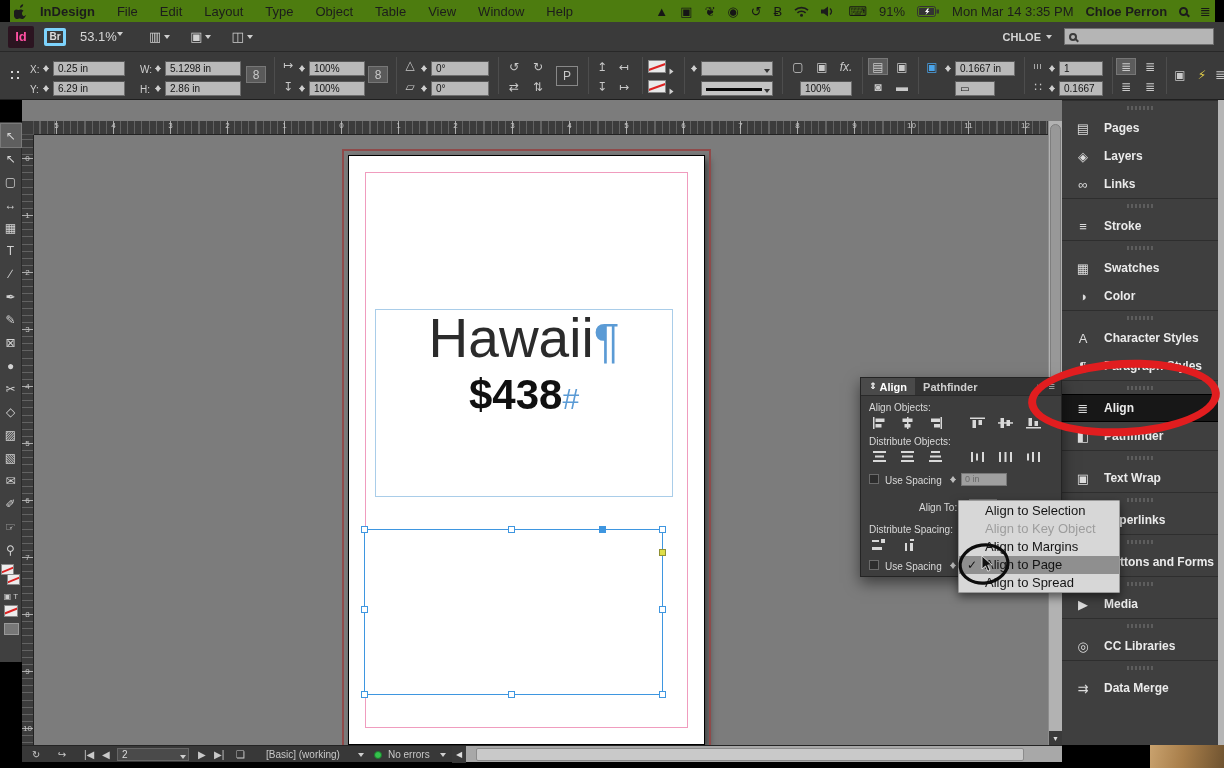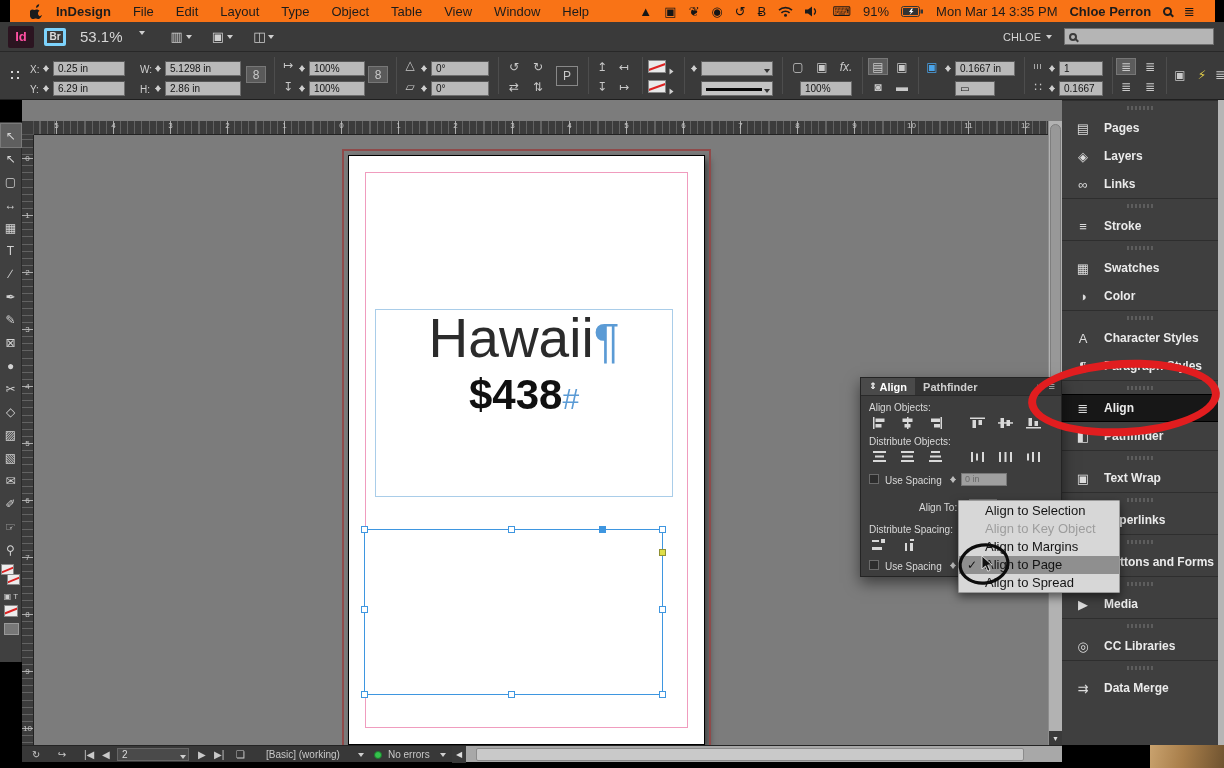--- a/index.html
+++ b/index.html
@@ -1,37 +1,37 @@
 <!DOCTYPE html>
 <html><head>
 <meta charset="utf-8">
 <style>
 *{margin:0;padding:0;box-sizing:border-box;font-family:"Liberation Sans","DejaVu Sans",sans-serif}
 .screen{position:relative;width:1224px;height:768px;background:#000;overflow:hidden}
 .abs{position:absolute}
 
-.menubar{position:absolute;left:10px;top:0;width:1205px;height:22px;background:#f97316;display:flex;align-items:center;font-size:13px;color:#1c1c1c;padding:0 20px}
+.menubar{position:absolute;left:10px;top:0;width:1205px;height:22px;background:#4d7c0f;display:flex;align-items:center;font-size:13px;color:#1c1c1c;padding:0 4px}
 .apple{margin-right:4px;display:flex;align-items:center}
 .mb-items{display:flex;gap:0}
 .mb-item{padding:0 11px;cursor:default}
 .mb-item:first-of-type{font-weight:bold;padding-left:9px}
 .mb-right{margin-left:auto;display:flex;align-items:center;gap:12px;font-size:13px}
 .mb-ic{font-size:13px;line-height:1;color:#161616}
 .mb-user{font-weight:bold}
 .mag{width:9px;height:9px;border:2px solid #1c1c1c;border-radius:50%;position:relative}
 .mag::after{content:"";position:absolute;width:5px;height:2px;background:#1c1c1c;transform:rotate(45deg);right:-4px;bottom:-2px}
 
 .appbar{position:absolute;left:0;top:22px;width:1224px;height:30px;background:#3a3a3a;border-bottom:1px solid #282828;display:flex;align-items:center;color:#d6d6d6}
 .idlogo{width:26px;height:22px;background:#2b1420;color:#ff4fa3;font-weight:bold;font-size:13px;display:flex;align-items:center;justify-content:center;margin:0 10px 0 8px;border-radius:2px}
 .brbox{width:22px;height:18px;border:3px solid #7dd3fc;color:#ddd;font-size:10px;font-weight:bold;display:flex;align-items:center;justify-content:center;border-radius:2px;margin-right:14px}
-.zoomctl{display:flex;align-items:flex-start;gap:16px;font-size:15px;margin-right:16px}
+.zoomctl{display:flex;align-items:flex-start;gap:0;font-size:13px;margin-right:16px}
 .tri{width:0;height:0;border:3px solid transparent;border-top:4px solid #cfcfcf;margin-top:3px}
 .ab-ic{display:flex;align-items:center;gap:3px;margin:0 10px;font-size:13px;color:#cfcfcf}
 .ab-right{margin-left:auto;display:flex;align-items:center;gap:12px;margin-right:10px}
-.workspace{font-size:11px;font-weight:normal;display:flex;gap:5px;align-items:center}
+.workspace{font-size:11px;font-weight:bold;display:flex;gap:5px;align-items:center}
 .searchbox{width:150px;height:17px;background:#b5b5b5;border:1px solid #6f6f6f;display:flex;align-items:center;padding:0 4px;gap:4px}
 .searchbox .mag{border-color:#3c3c3c;width:8px;height:8px}
 .searchbox .mag::after{background:#3c3c3c}
 .searchbox input{border:0;background:transparent;width:120px;font-size:10px;outline:none}
 
 .ctrlbar{position:absolute;left:0;top:52px;width:1224px;height:48px;background:#3a3a3a;border-bottom:1px solid #1f1f1f;color:#cfcfcf;font-size:10px}
 .fld{position:absolute;background:#b9b9b9;border:1px solid #6e6e6e;border-top-color:#565656;height:15px;font-size:10px;line-height:12px;color:#141414;padding:1px 4px;white-space:nowrap;overflow:hidden}
 .fld .tri{position:absolute;right:2px;top:4px;border-top-color:#333}
 .lbl{position:absolute;font-size:10px;color:#cfcfcf}
 .stp{position:absolute;width:9px;height:15px}

